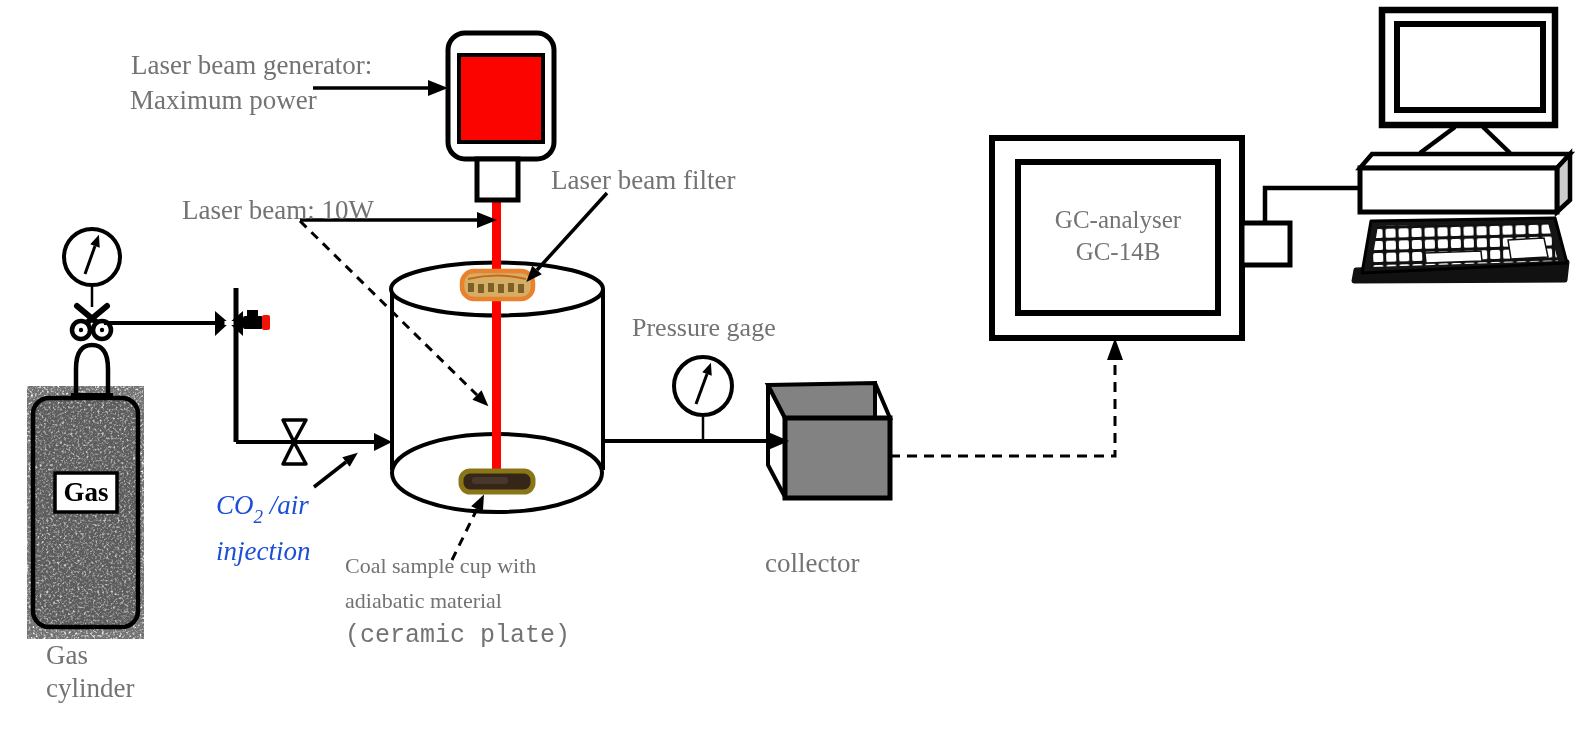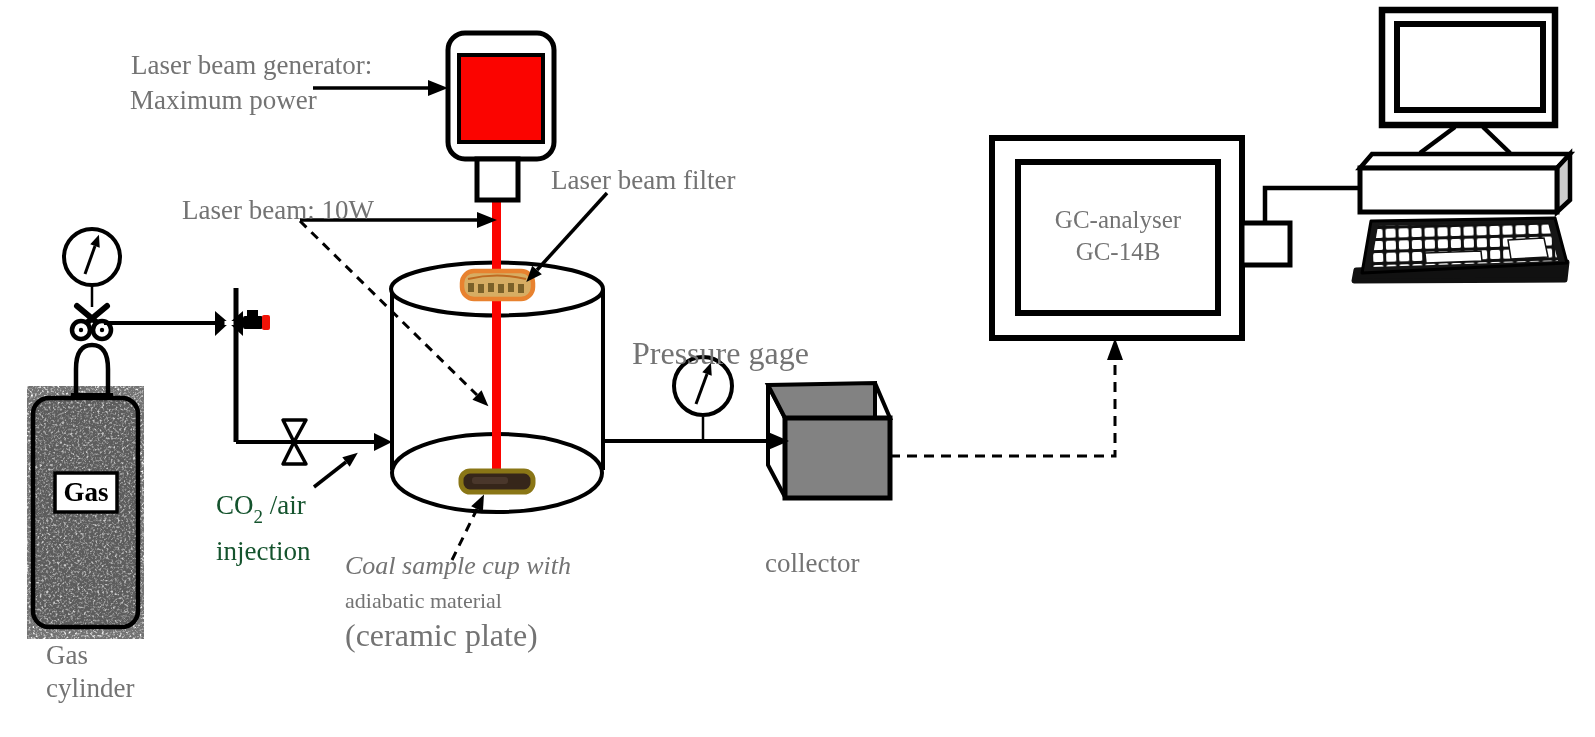--- a/index.html
+++ b/index.html
@@ -1,20 +1,20 @@
 <!DOCTYPE html>
 <html><head>
 <meta charset="utf-8">
 <style>
   html,body{margin:0;padding:0;background:#fff;}
   .canvas{position:relative;width:1595px;height:737px;background:#fff;overflow:hidden;
           font-family:"Liberation Serif","DejaVu Serif",serif;}
   .diagram-svg{position:absolute;left:0;top:0;}
   .lbl{position:absolute;font-size:27px;line-height:35px;color:#737373;white-space:nowrap;}
-  .lbl.red{color:#14532d;}
+  .lbl.red{color:#1d4ed8;font-style:italic;}
   .lbl.small{font-size:25px;line-height:32px;}
   .sub{font-size:19px;vertical-align:-9px;}
   .gas-box{position:absolute;left:55px;top:473px;width:62px;height:39px;
            display:flex;align-items:center;justify-content:center;
            font-weight:bold;font-size:27px;color:#000;}
   .gc-box-label{position:absolute;left:1018px;top:204px;width:200px;text-align:center;}
 </style>
 </head>
 <body>
 
@@ -174,28 +174,28 @@
   </g>
 </svg>
 
 <div class="lbl" style="left:131px;top:48px;">Laser beam generator:</div>
 <div class="lbl" style="left:130px;top:83px;text-align:right;">Maximum power</div>
 
 <div class="lbl" style="left:182px;top:193px;">Laser beam: 10W</div>
 
 <div class="lbl" style="left:551px;top:163px;">Laser beam filter</div>
 
-<div class="lbl" style="left:632px;top:336px;font-size:32px;">Pressure gage</div>
+<div class="lbl" style="left:632px;top:310px;font-size:26px;">Pressure gage</div>
 
 <div class="lbl red" style="left:216px;top:488px;"><span>CO</span><span class="sub">2</span><span> /air</span></div>
 <div class="lbl red" style="left:216px;top:534px;">injection</div>
 
-<div class="lbl" style="left:345px;top:548px;font-size:26px;font-style:italic;">Coal sample cup with</div>
+<div class="lbl" style="left:345px;top:548px;font-size:22px;">Coal sample cup with</div>
 <div class="lbl" style="left:345px;top:583px;font-size:22px;">adiabatic material</div>
-<div class="lbl" style="left:345px;top:618px;font-size:32px;">(ceramic plate)</div>
+<div class="lbl" style="left:345px;top:618px;font-size:25px;font-family:Liberation Mono, monospace;">(ceramic plate)</div>
 
 <div class="lbl" style="left:765px;top:546px;">collector</div>
 
 <div class="gas-box">Gas</div>
 
 <div class="lbl" style="left:46px;top:638px;">Gas</div>
 <div class="lbl" style="left:46px;top:671px;text-align:right;">cylinder</div>
 
 <div class="gc-box-label">
   <div class="lbl small" style="position:static;">GC-analyser</div>

